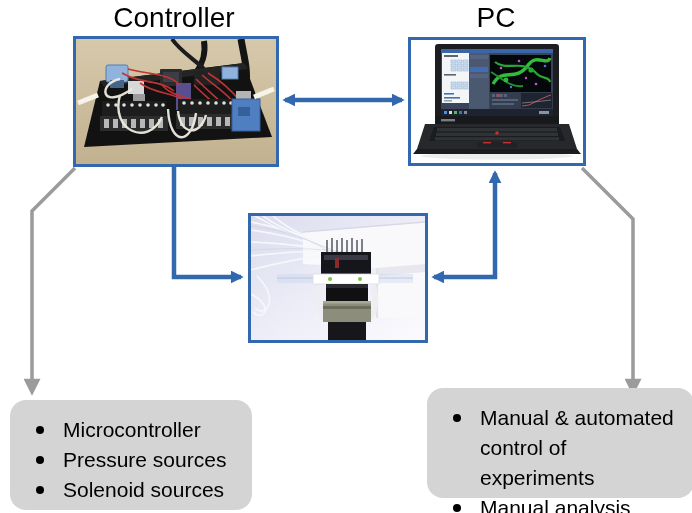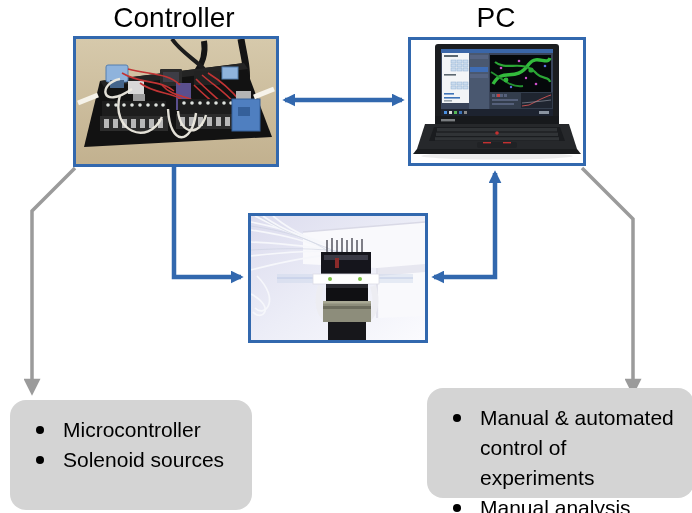--- a/index.html
+++ b/index.html
@@ -318,20 +318,21 @@
     <path d="M285,100 H402" stroke="#3268ae" stroke-width="4.5" fill="none" marker-start="url(#ab)" marker-end="url(#ab)"></path>
     <path d="M174,167 V277 H241" stroke="#3268ae" stroke-width="4.5" fill="none" marker-end="url(#ab)"></path>
     <path d="M434,277 H495 V173" stroke="#3268ae" stroke-width="4.5" fill="none" marker-start="url(#ab)" marker-end="url(#ab)"></path>
     <path d="M75,168 L32,211 V390" stroke="#9b9b9b" stroke-width="3.5" fill="none" marker-end="url(#ag)"></path>
     <path d="M582,168 L633,219 V390" stroke="#9b9b9b" stroke-width="3.5" fill="none" marker-end="url(#ag)"></path>
   </svg>
 
   <div class="info-box" style="left:10px; top:400px; width:242px; height:110px;">
     <ul>
       <li>Microcontroller</li>
+      <li>Pressure sources</li>
       <li>Solenoid sources</li>
     </ul>
   </div>
 
   <div class="info-box" style="left:400px; top:388px; width:267px; height:110px;margin-left:27px;">
     <ul>
       <li>Manual &amp; automated control of experiments</li>
       <li>Manual analysis</li>
     </ul>
   </div>

